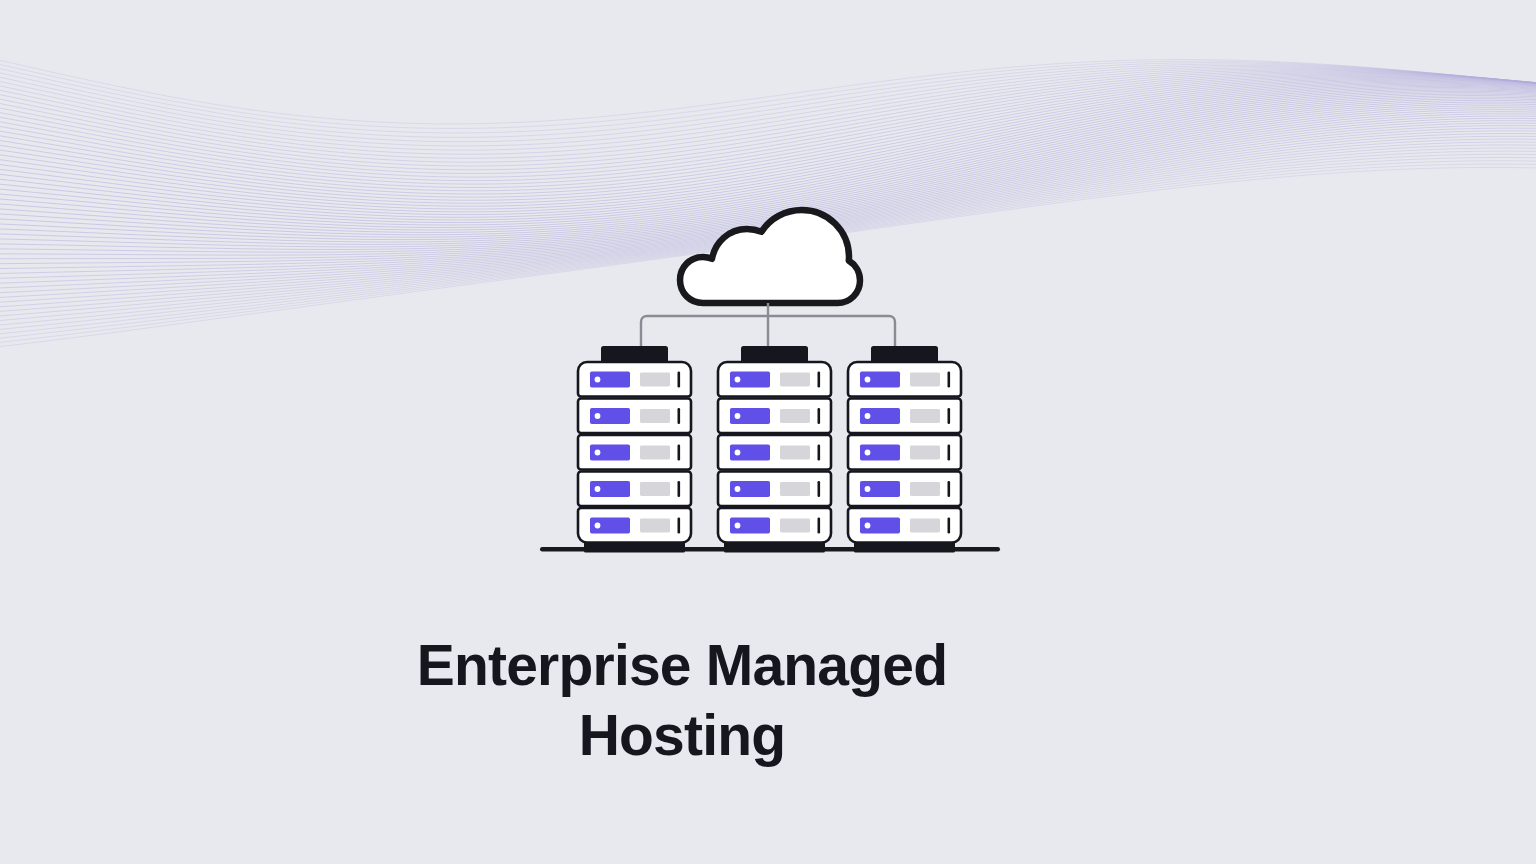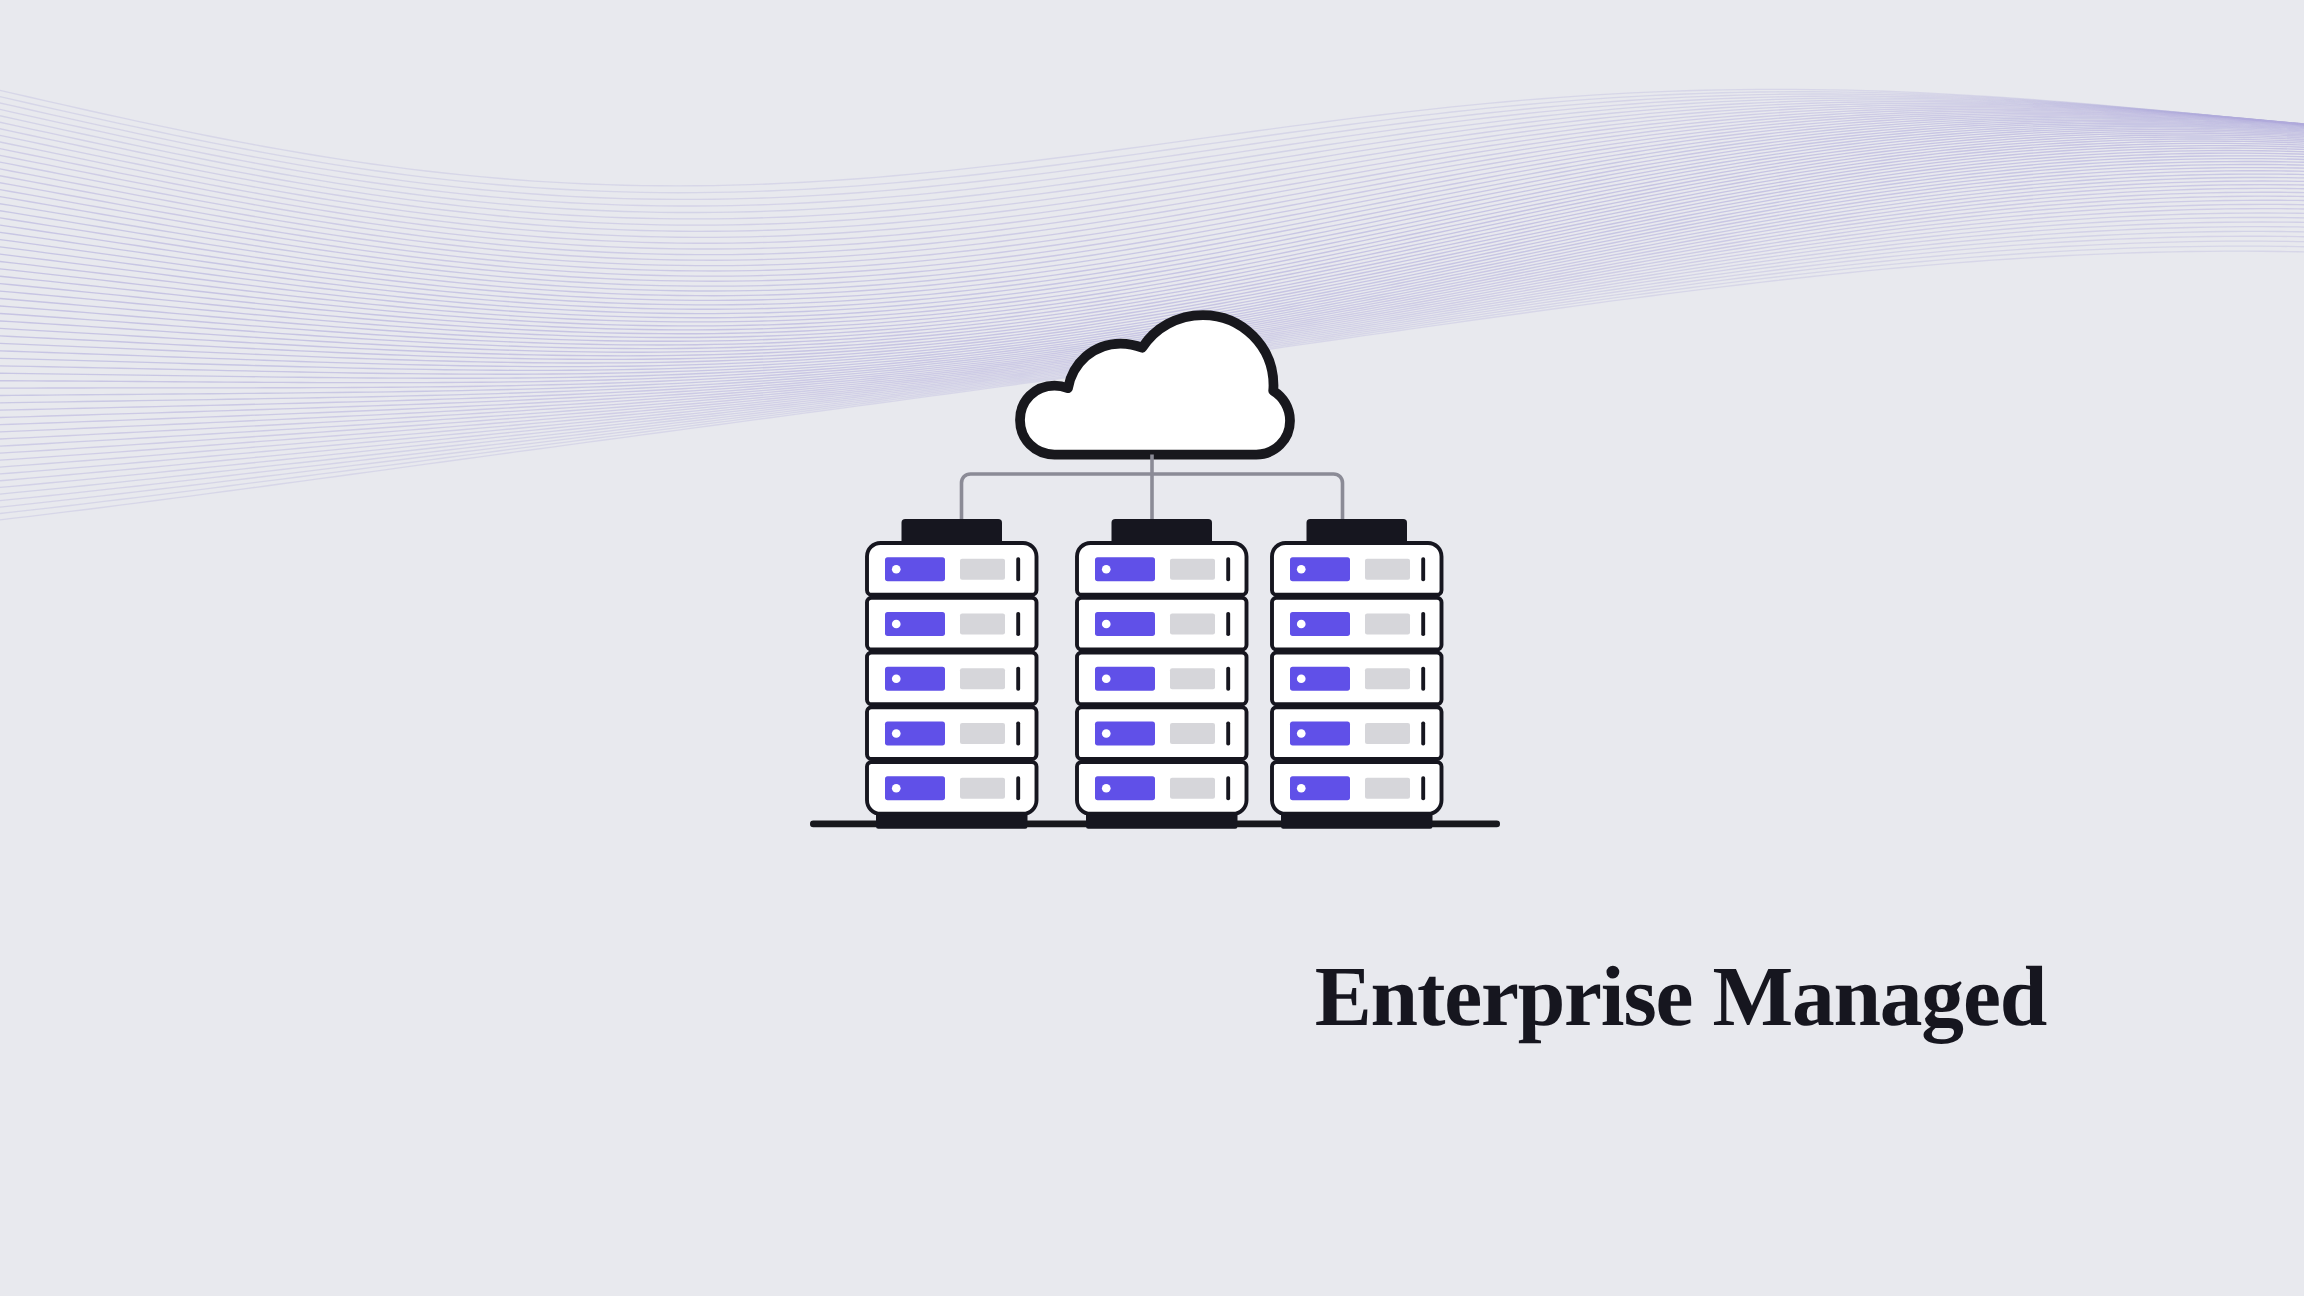--- a/index.html
+++ b/index.html
@@ -40,22 +40,22 @@
     width: 1536px;
     height: 410px;
   }
 
   
   #headline {
     position: absolute;
     left: 0;
     top: 592px;
     width: 1364px;
-    text-align: right;
-    font-family: Liberation Serif, serif;
+    text-align: center;
+    font-family: Liberation Sans, sans-serif;
     font-weight: bold;
     font-size: 57px;
     line-height: 70px;
     letter-spacing: -0.8px;
     color: #16161f;
   }
   #headline .line {
     display: block;
     white-space: nowrap;
   }
@@ -368,16 +368,17 @@
             <circle cx="867.5" cy="355.5" r="2.9" fill="#ffffff"></circle>
             <rect x="910" y="348.5" width="30" height="14" rx="1.4" fill="#d6d6da"></rect>
             <rect x="947.5" y="347.5" width="2.6" height="16" rx="1.2" fill="#16161f"></rect>
           </g>
         </g>
       </g>
   </svg>
 
   <h1 id="headline">
     <span class="line">Enterprise Managed</span>
+    <span class="line">Hosting</span>
   </h1>
 
 
 </div>
 
 </body></html>

